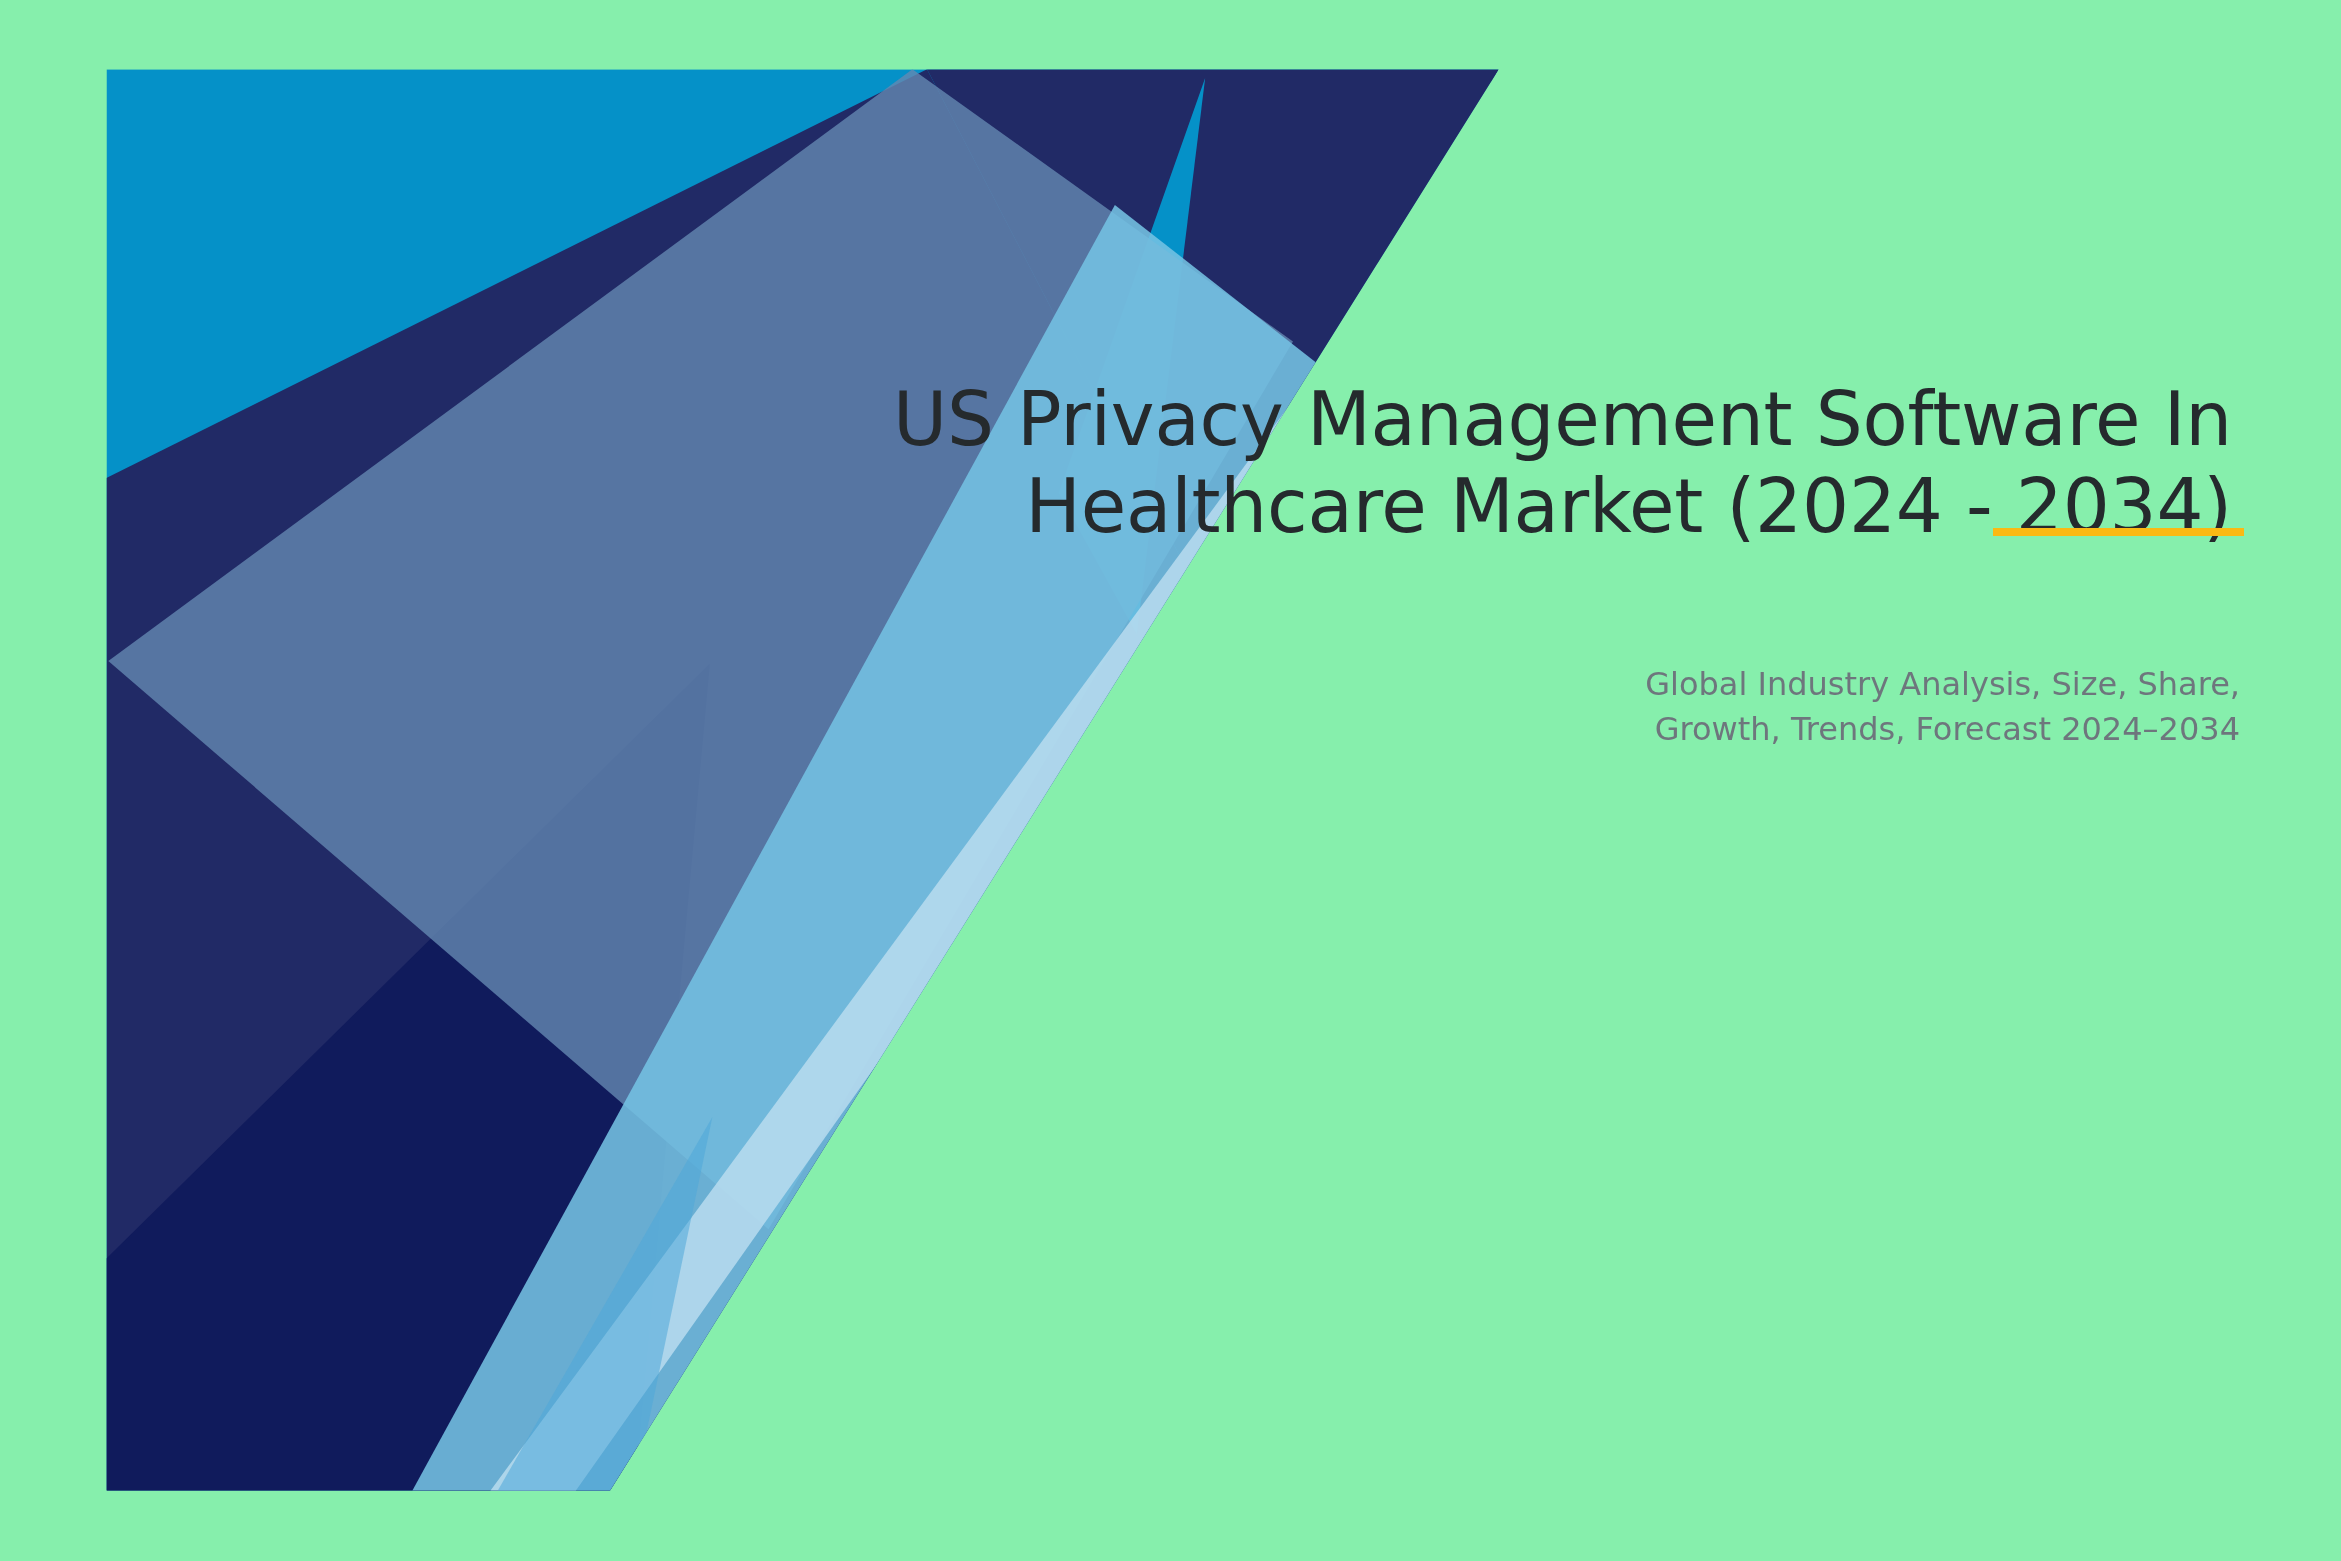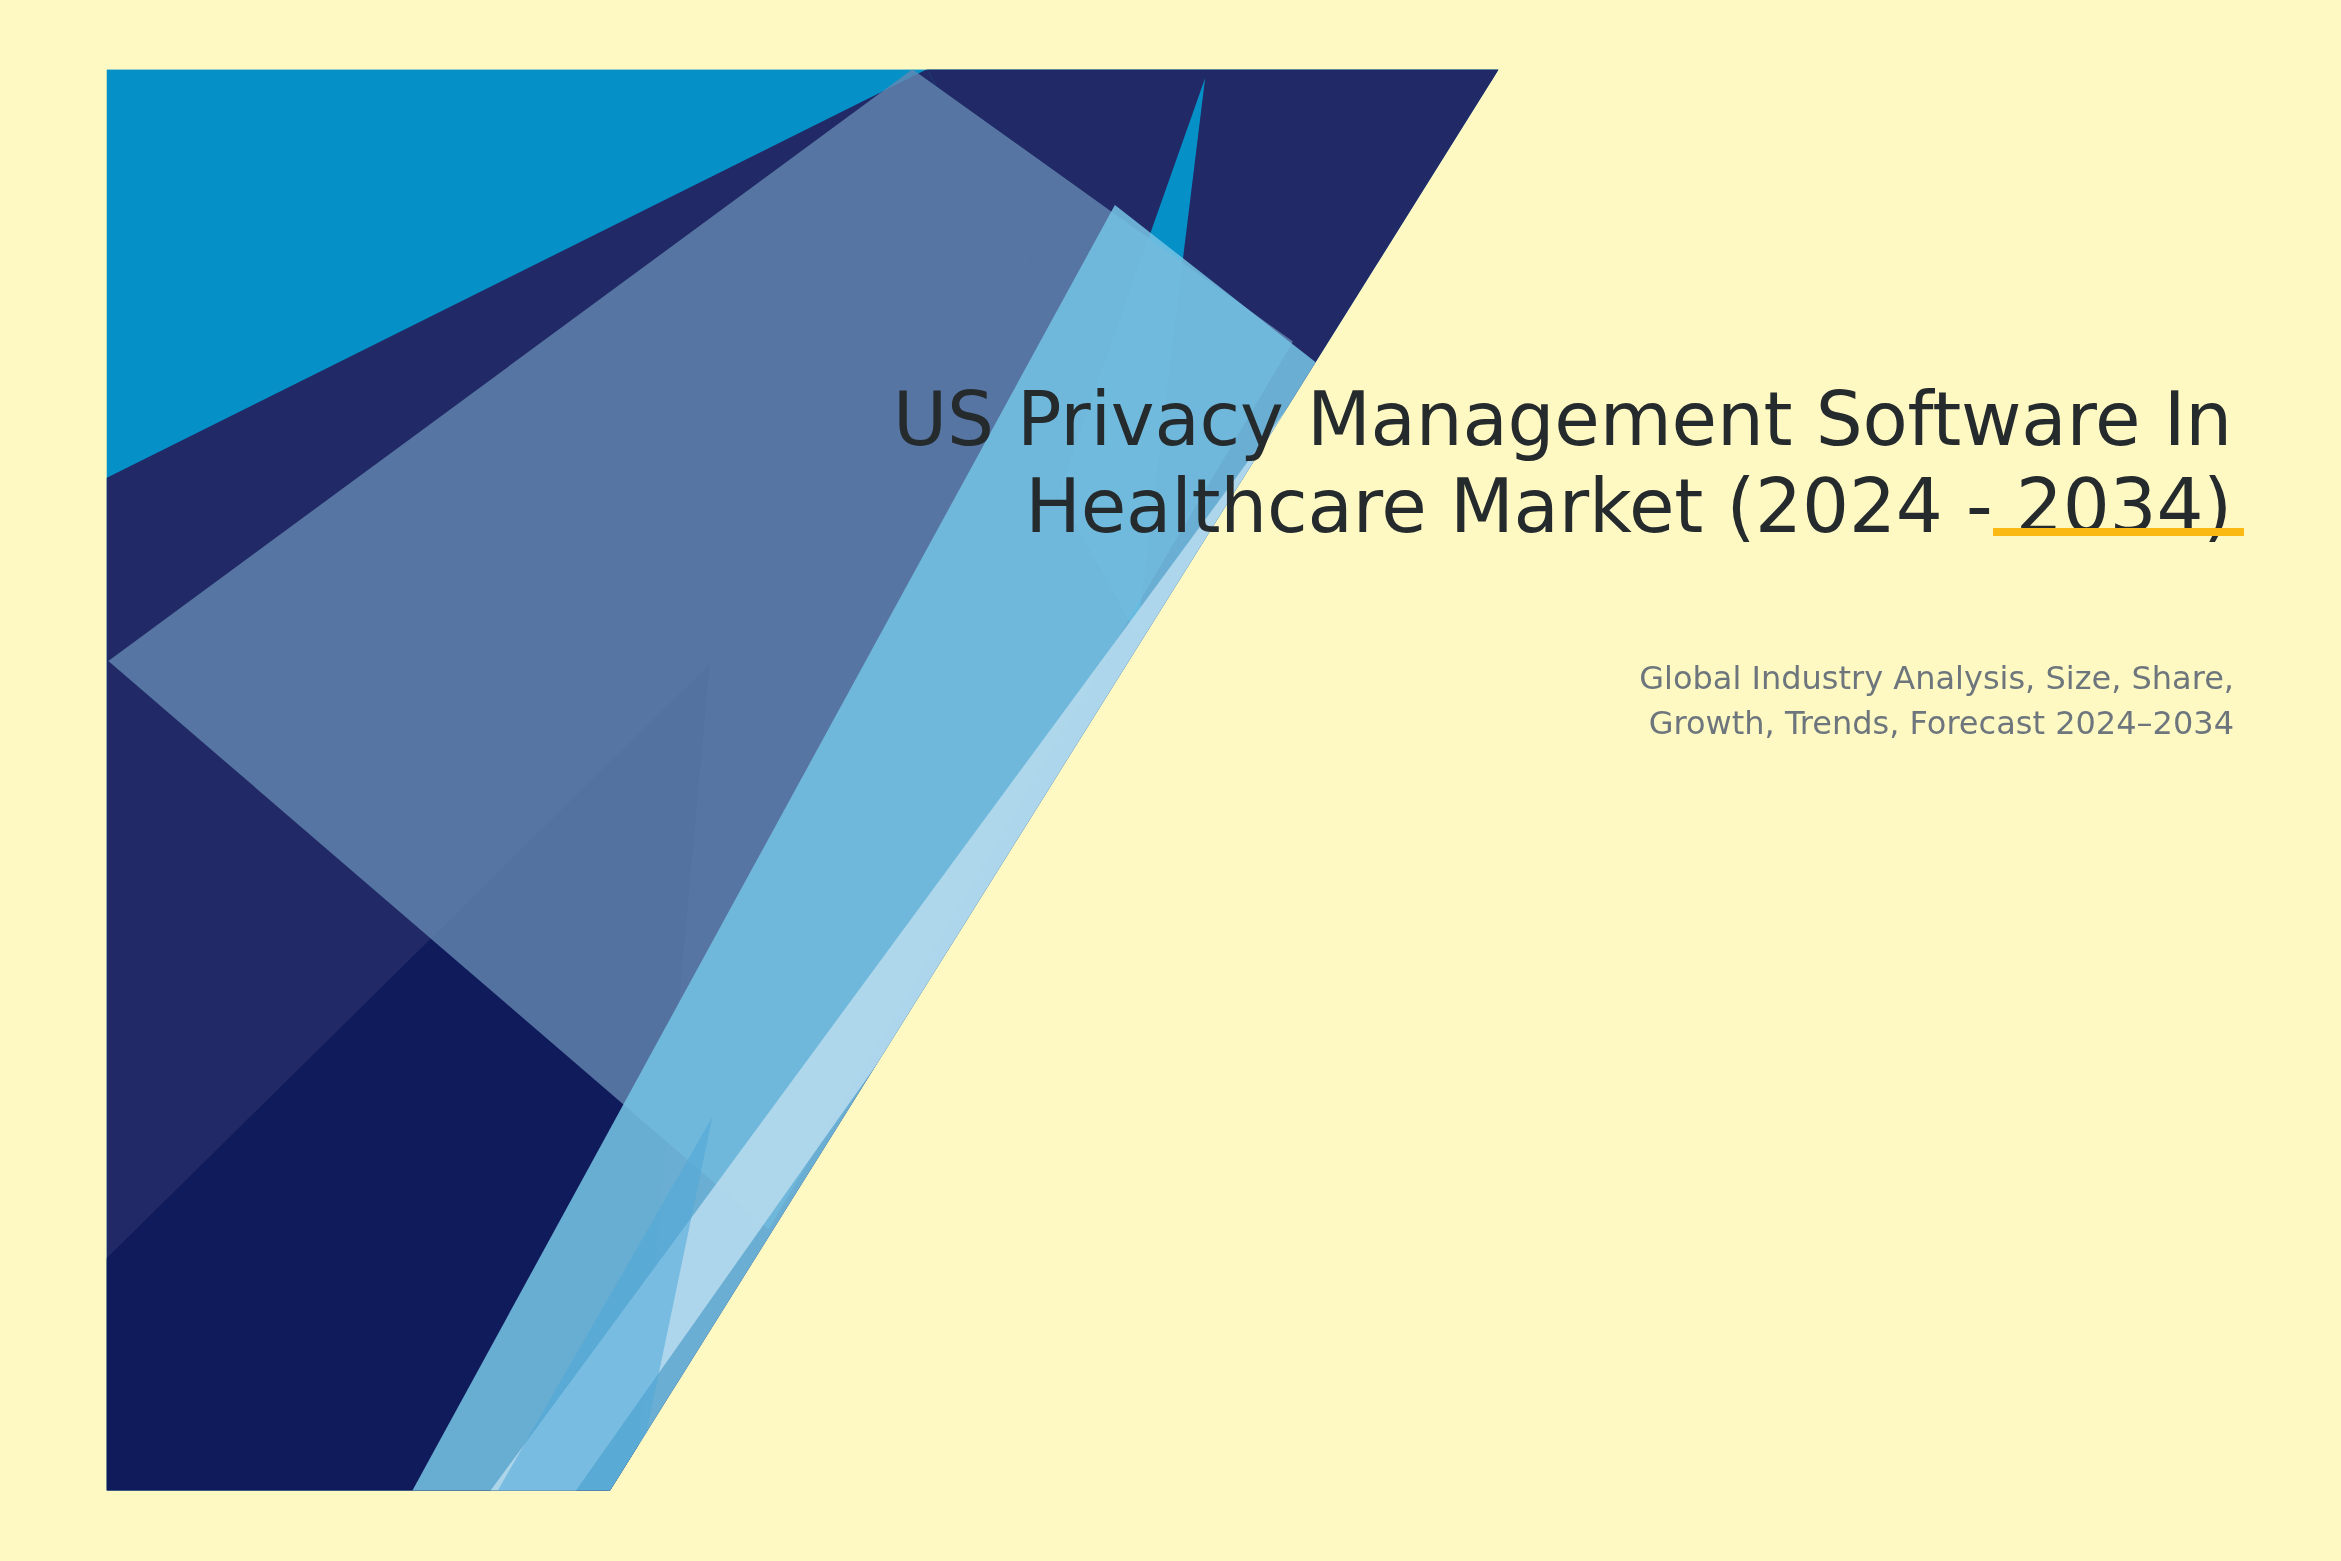--- a/index.html
+++ b/index.html
@@ -4,21 +4,21 @@
 <style>
   html, body {
     margin: 0;
     padding: 0;
     background: #f7f8fa;
   }
   #page {
     position: relative;
     width: 2342px;
     height: 1561px;
-    background: #fef9c3;
+    background: #86efac;
     overflow: hidden;
     font-family: "DejaVu Sans", "Liberation Sans", sans-serif;
   }
 
   
   #artwork {
     position: absolute;
     left: 0;
     top: 0;
     width: 2342px;
@@ -50,21 +50,21 @@
     position: absolute;
     left: 1993px;
     top: 528px;
     width: 251px;
     height: 7.8px;
     background: #fbb913;
     z-index: 4;
   }
 
   #subtitle {
-    margin: 4px;
+    margin: 10px;
     position: absolute;
     left: 829px;
     top: 652px;
     width: 1401px;
     text-align: right;
     font-size: 32px;
     line-height: 1.42;
     font-weight: 400;
     color: #6e767d;
     white-space: pre-line;

